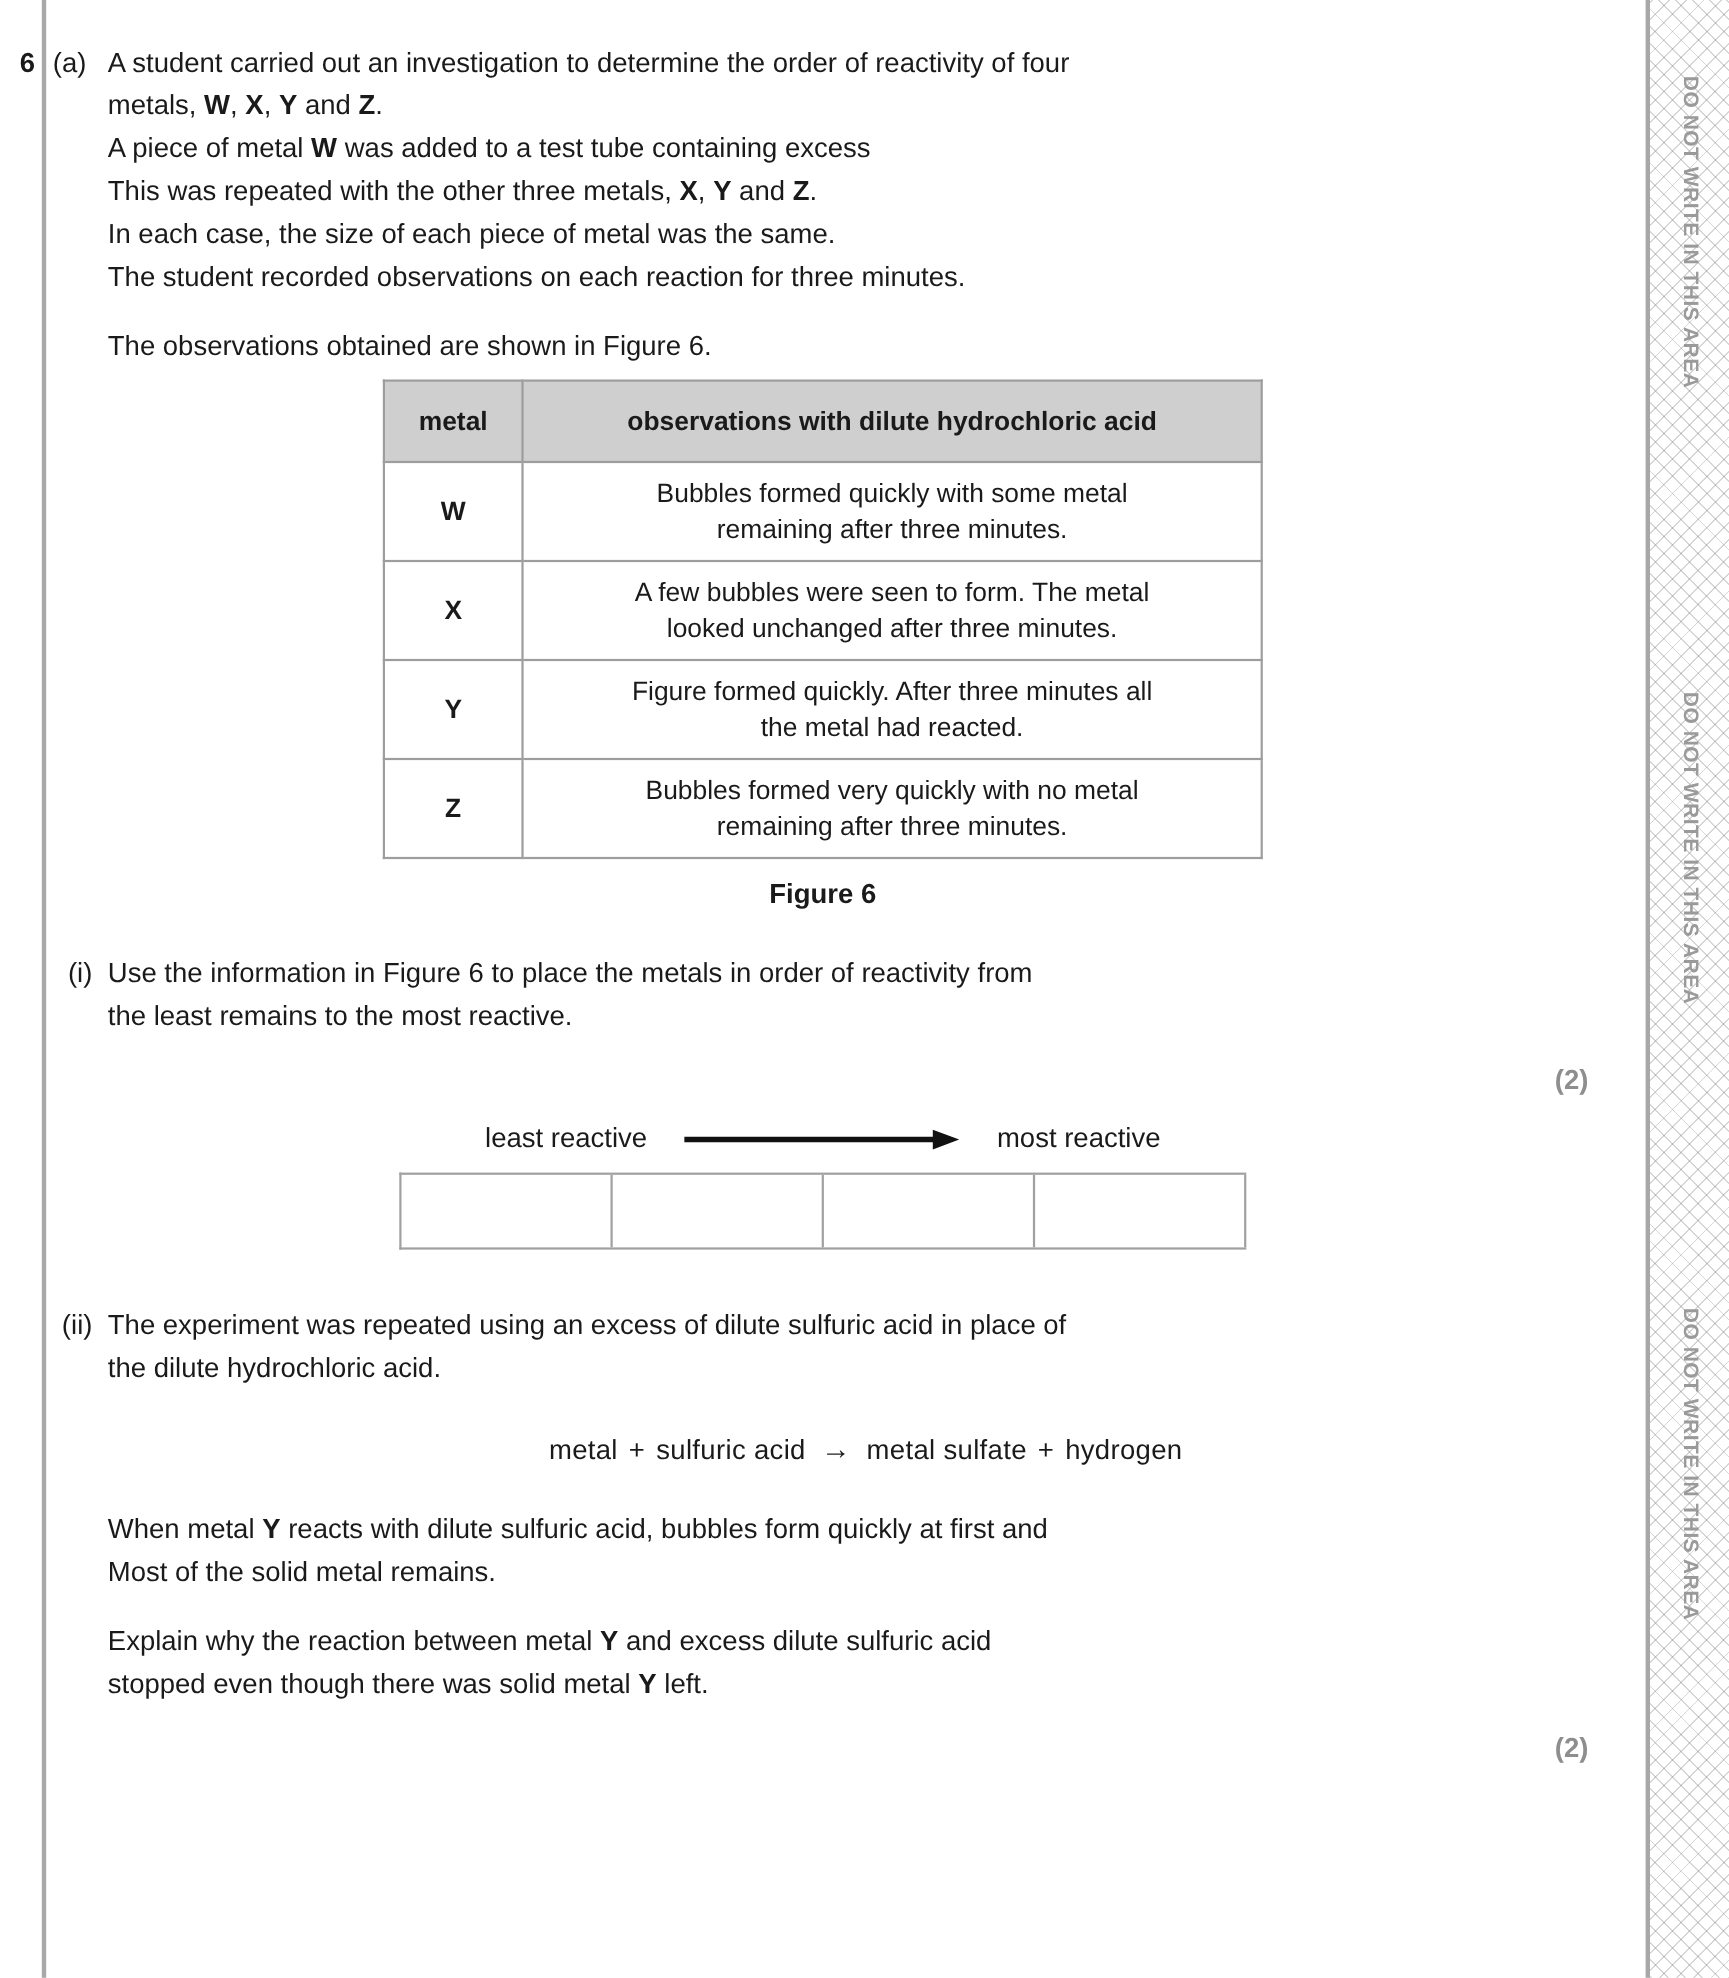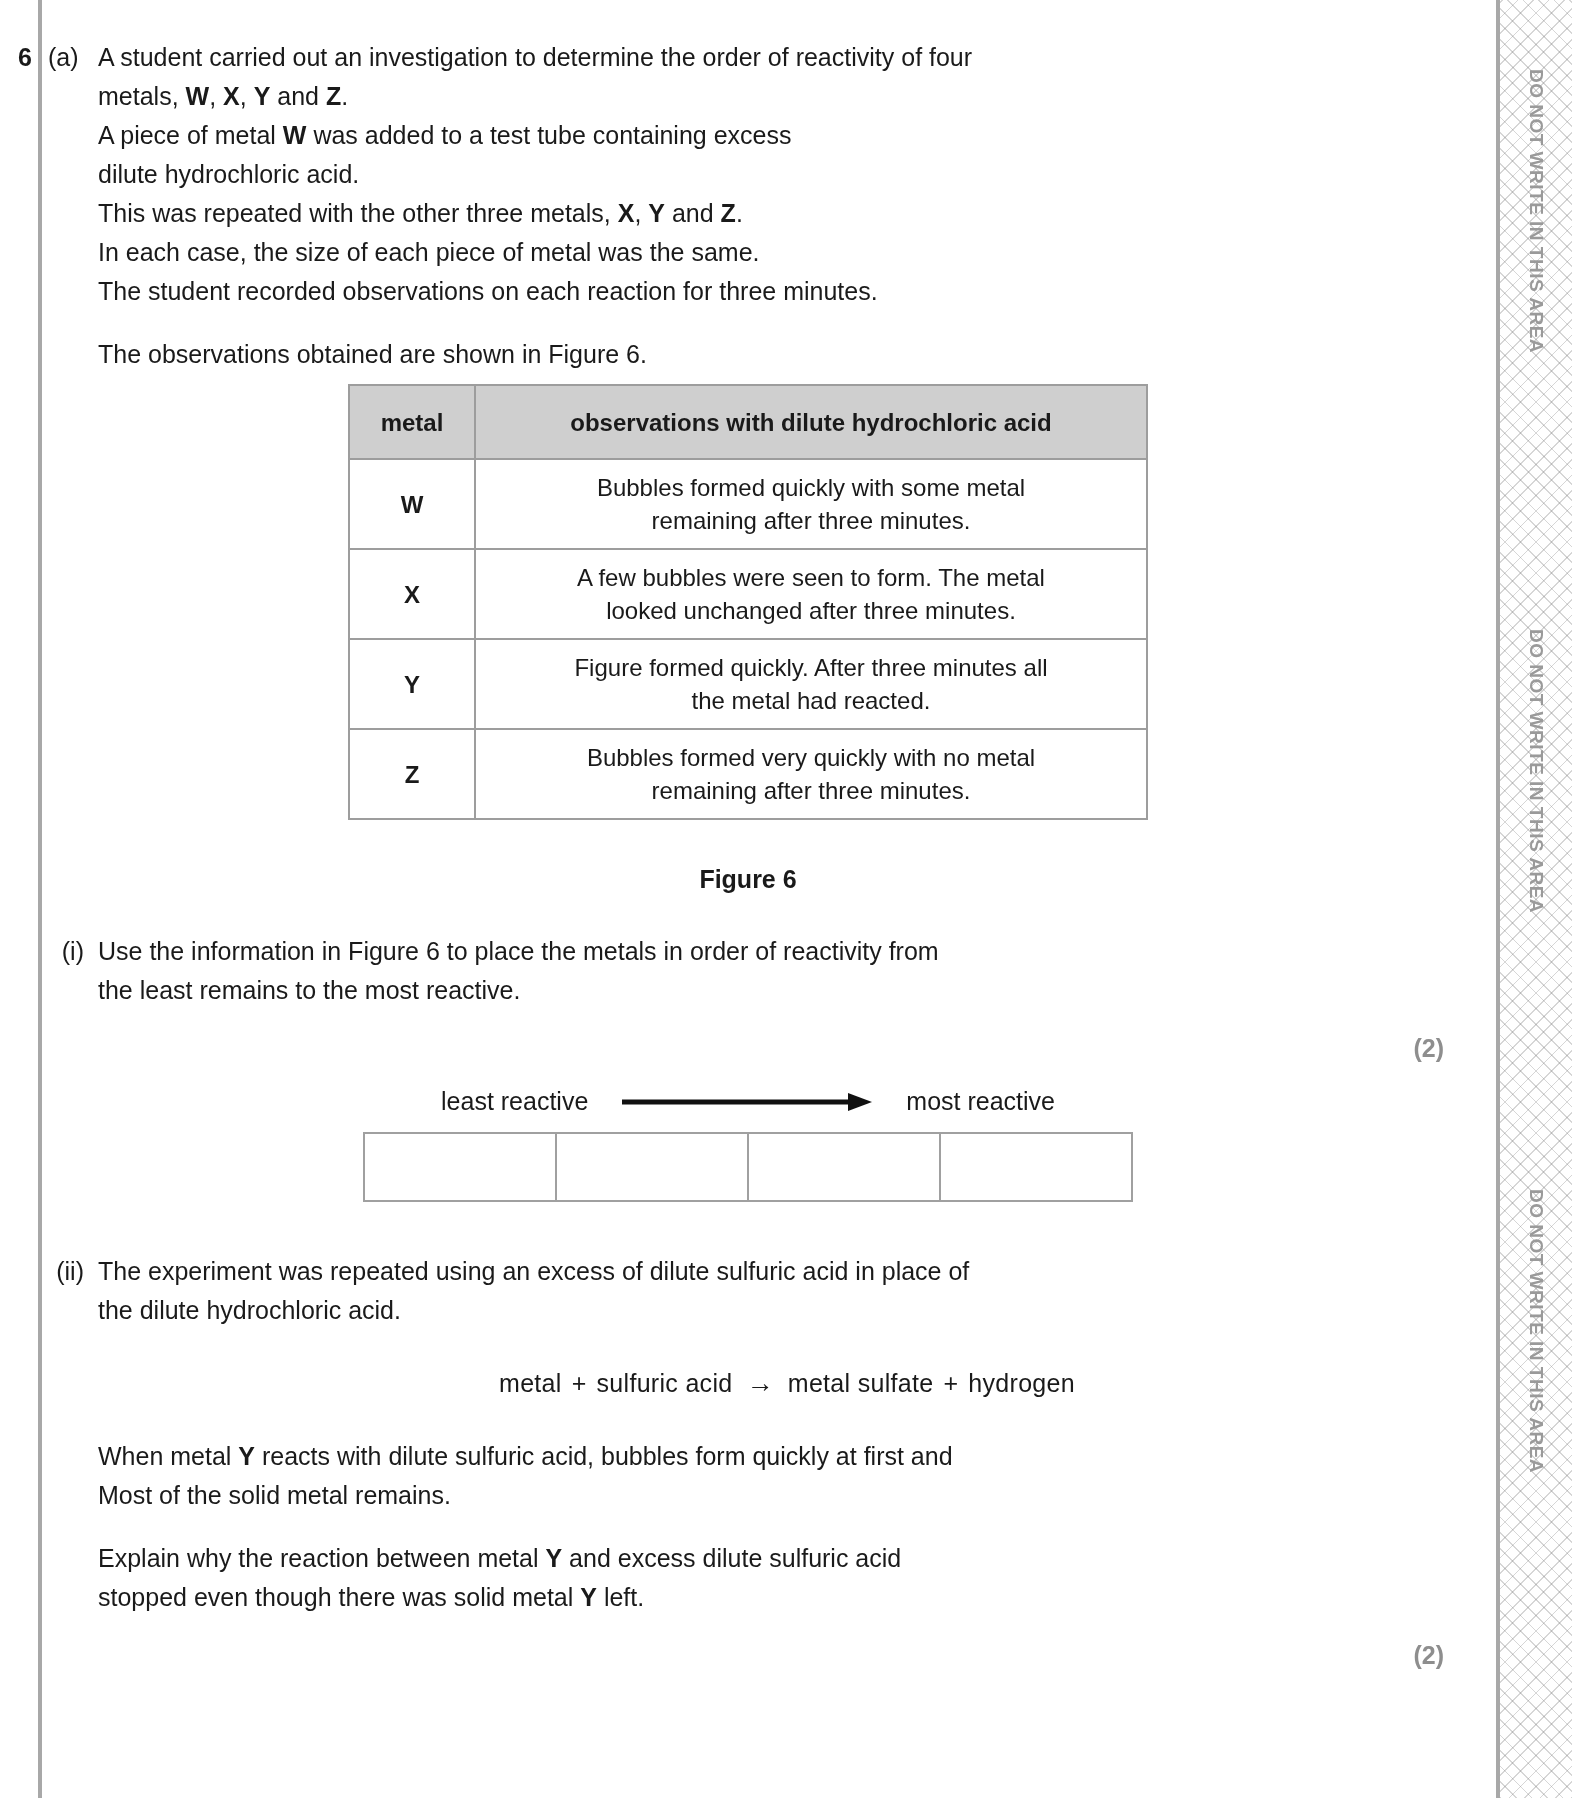--- a/index.html
+++ b/index.html
@@ -94,21 +94,21 @@
   }
   th.col-metal, td.col-metal {
     width: 126px; text-align: center; font-weight: bold;
   }
   td.col-obs { text-align: center; height: 84px; }
   th.col-obs { text-align: center; }
 
   .fig-caption {
     text-align: center;
     font-size: 25px; font-weight: bold;
-    margin-top: 45px;
+    margin-top: 18px;
   }
 
   
   .subrow { display: flex; align-items: flex-start; }
   .sublabel {
     width: 98px; flex: 0 0 98px;
     font-size: 25px; line-height: 39px;
     text-align: right; padding-right: 14px;
   }
   .subbody { flex: 1; padding-right: 20px; }
@@ -171,21 +171,20 @@
 
 <div id="content">
 
   <div class="qrow">
     <div class="qnum">6</div>
     <div class="qpart">(a)</div>
     <div class="qbody">
       <div class="ln">A student carried out an investigation to determine the order of reactivity of four</div>
       <div class="ln">metals, <b>W</b>, <b>X</b>, <b>Y</b> and <b>Z</b>.</div>
       <div class="ln">A piece of metal <b>W</b> was added to a test tube containing excess</div>
-      <div class="ln">dilute hydrochloric acid.</div>
       <div class="ln">This was repeated with the other three metals, <b>X</b>, <b>Y</b> and <b>Z</b>.</div>
       <div class="ln">In each case, the size of each piece of metal was the same.</div>
       <div class="ln">The student recorded observations on each reaction for three minutes.</div>
       <div class="gap-sm"></div>
       <div class="ln">The observations obtained are shown in Figure 6.</div>
     </div>
   </div>
 
   <div class="fig-wrap">
     <table class="fig6">

